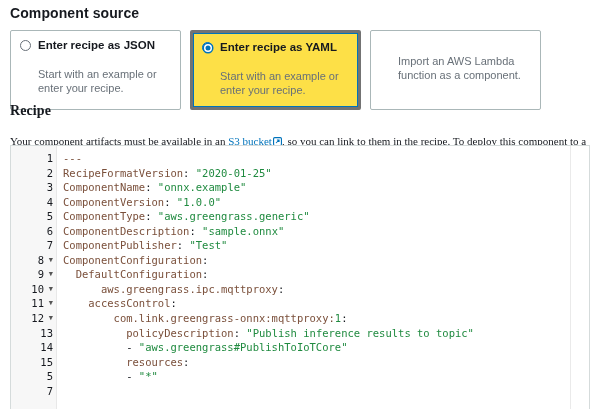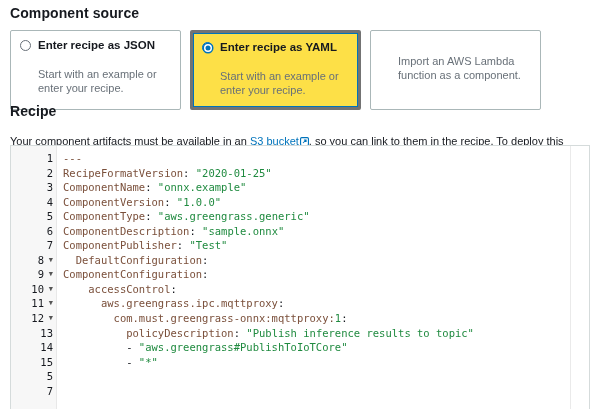--- a/index.html
+++ b/index.html
@@ -100,20 +100,21 @@
     margin-top: 16px;
     margin-left: 18px;
   }
 
   
   #recipe-section {
     position: absolute;
     left: 10px;
     top: 103px;
     width: 580px;
+    font-family: Liberation Serif, serif;
   }
 
   .recipe-desc {
     font-size: 11px;
     line-height: 13.5px;
     color: #16191f;
     margin-top: 16px;
     max-width: 580px;
   }
   a.link {
@@ -266,23 +267,24 @@
       <div class="gutter-row">7</div>
     </div>
   <div class="code-area" id="code-area">
     <div class="code-row"><span class="tok-plain">---</span></div>
       <div class="code-row"><span class="tok-key">RecipeFormatVersion</span><span class="tok-punct">: </span><span class="tok-str">"2020-01-25"</span></div>
       <div class="code-row"><span class="tok-key">ComponentName</span><span class="tok-punct">: </span><span class="tok-str">"onnx.example"</span></div>
       <div class="code-row"><span class="tok-key">ComponentVersion</span><span class="tok-punct">: </span><span class="tok-str">"1.0.0"</span></div>
       <div class="code-row"><span class="tok-key">ComponentType</span><span class="tok-punct">: </span><span class="tok-str">"aws.greengrass.generic"</span></div>
       <div class="code-row"><span class="tok-key">ComponentDescription</span><span class="tok-punct">: </span><span class="tok-str">"sample.onnx"</span></div>
       <div class="code-row"><span class="tok-key">ComponentPublisher</span><span class="tok-punct">: </span><span class="tok-str">"Test"</span></div>
+      <div class="code-row"><span class="tok-key">ComponentConfiguration</span><span class="tok-punct">:</span></div>
       <div class="code-row"><span class="tok-key">  DefaultConfiguration</span><span class="tok-punct">:</span></div>
-      <div class="code-row"><span class="tok-key">ComponentConfiguration</span><span class="tok-punct">:</span></div>
+      <div class="code-row"><span class="tok-key">      aws.greengrass.ipc.mqttproxy</span><span class="tok-punct">:</span></div>
       <div class="code-row"><span class="tok-key">    accessControl</span><span class="tok-punct">:</span></div>
-      <div class="code-row"><span class="tok-key">      aws.greengrass.ipc.mqttproxy</span><span class="tok-punct">:</span></div>
-      <div class="code-row"><span class="tok-key">        com.must.greengrass-onnx:mqttproxy:</span><span class="tok-num">1</span><span class="tok-punct">:</span></div>
+      <div class="code-row"><span class="tok-key">        com.link.greengrass-onnx:mqttproxy:</span><span class="tok-num">1</span><span class="tok-punct">:</span></div>
       <div class="code-row"><span class="tok-key">          policyDescription</span><span class="tok-punct">: </span><span class="tok-str">"Publish inference results to topic"</span></div>
       <div class="code-row"><span class="tok-punct">          - </span><span class="tok-str">"aws.greengrass#PublishToIoTCore"</span></div>
+      <div class="code-row"><span class="tok-key">          resources</span><span class="tok-punct">:</span></div>
       <div class="code-row"><span class="tok-punct">          - </span><span class="tok-str">"*"</span></div>
       <div class="editor-divider"></div>
   </div>
 </div>
 
 </body></html>

